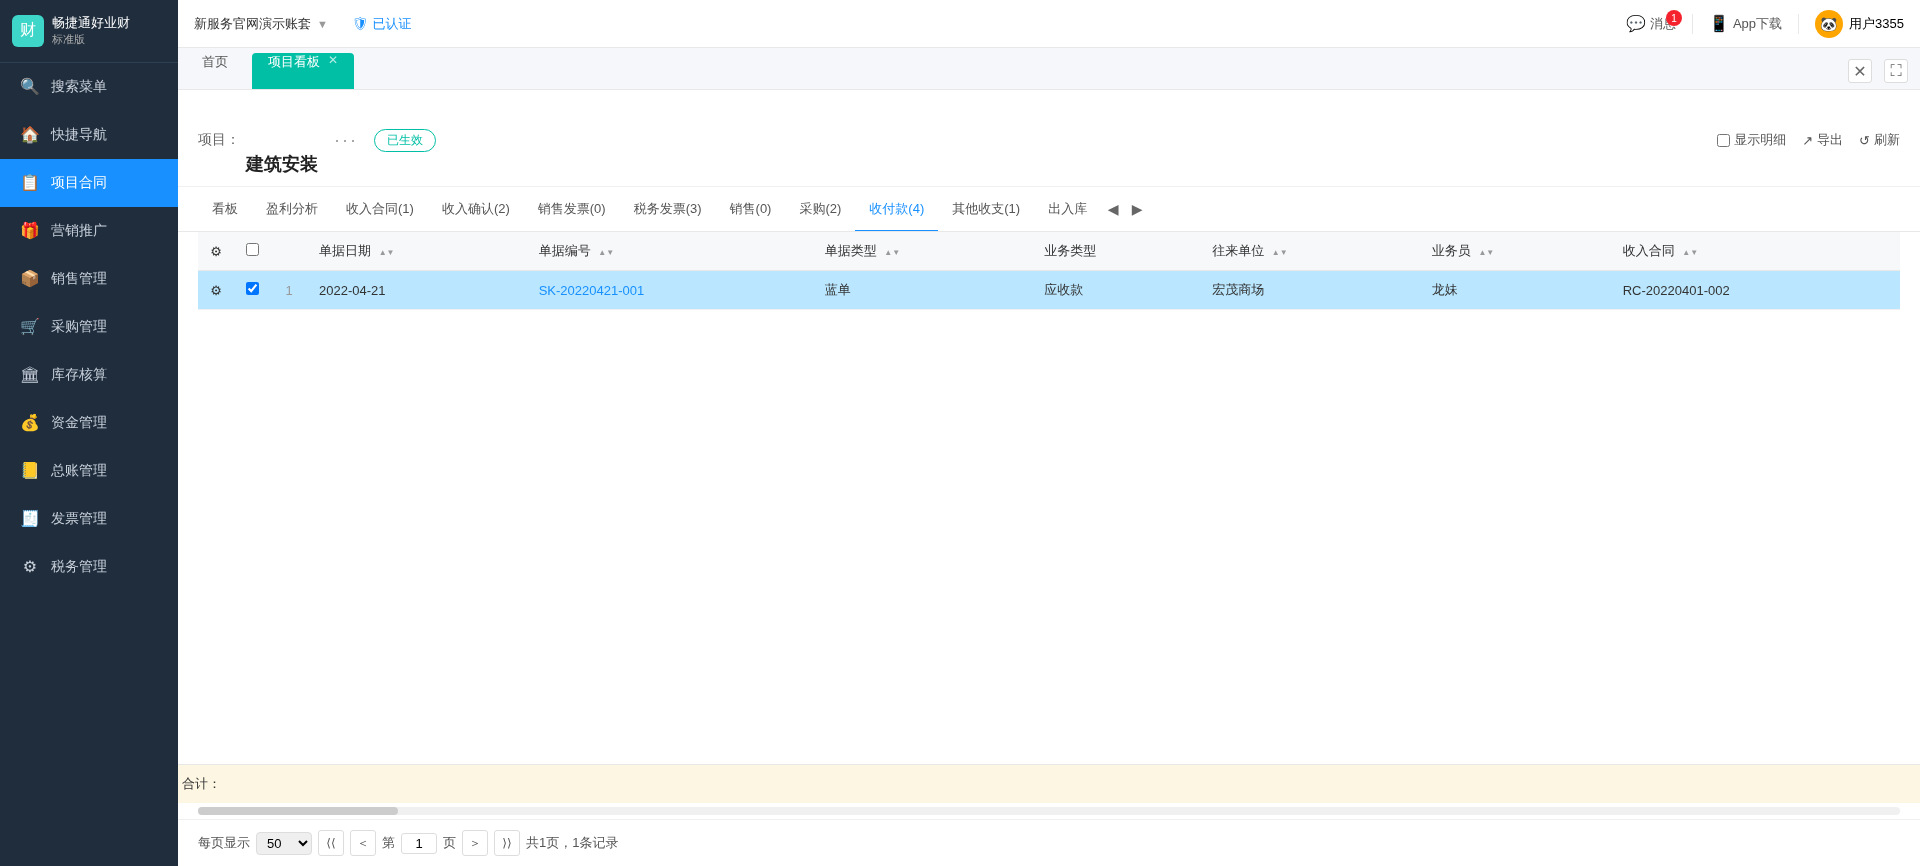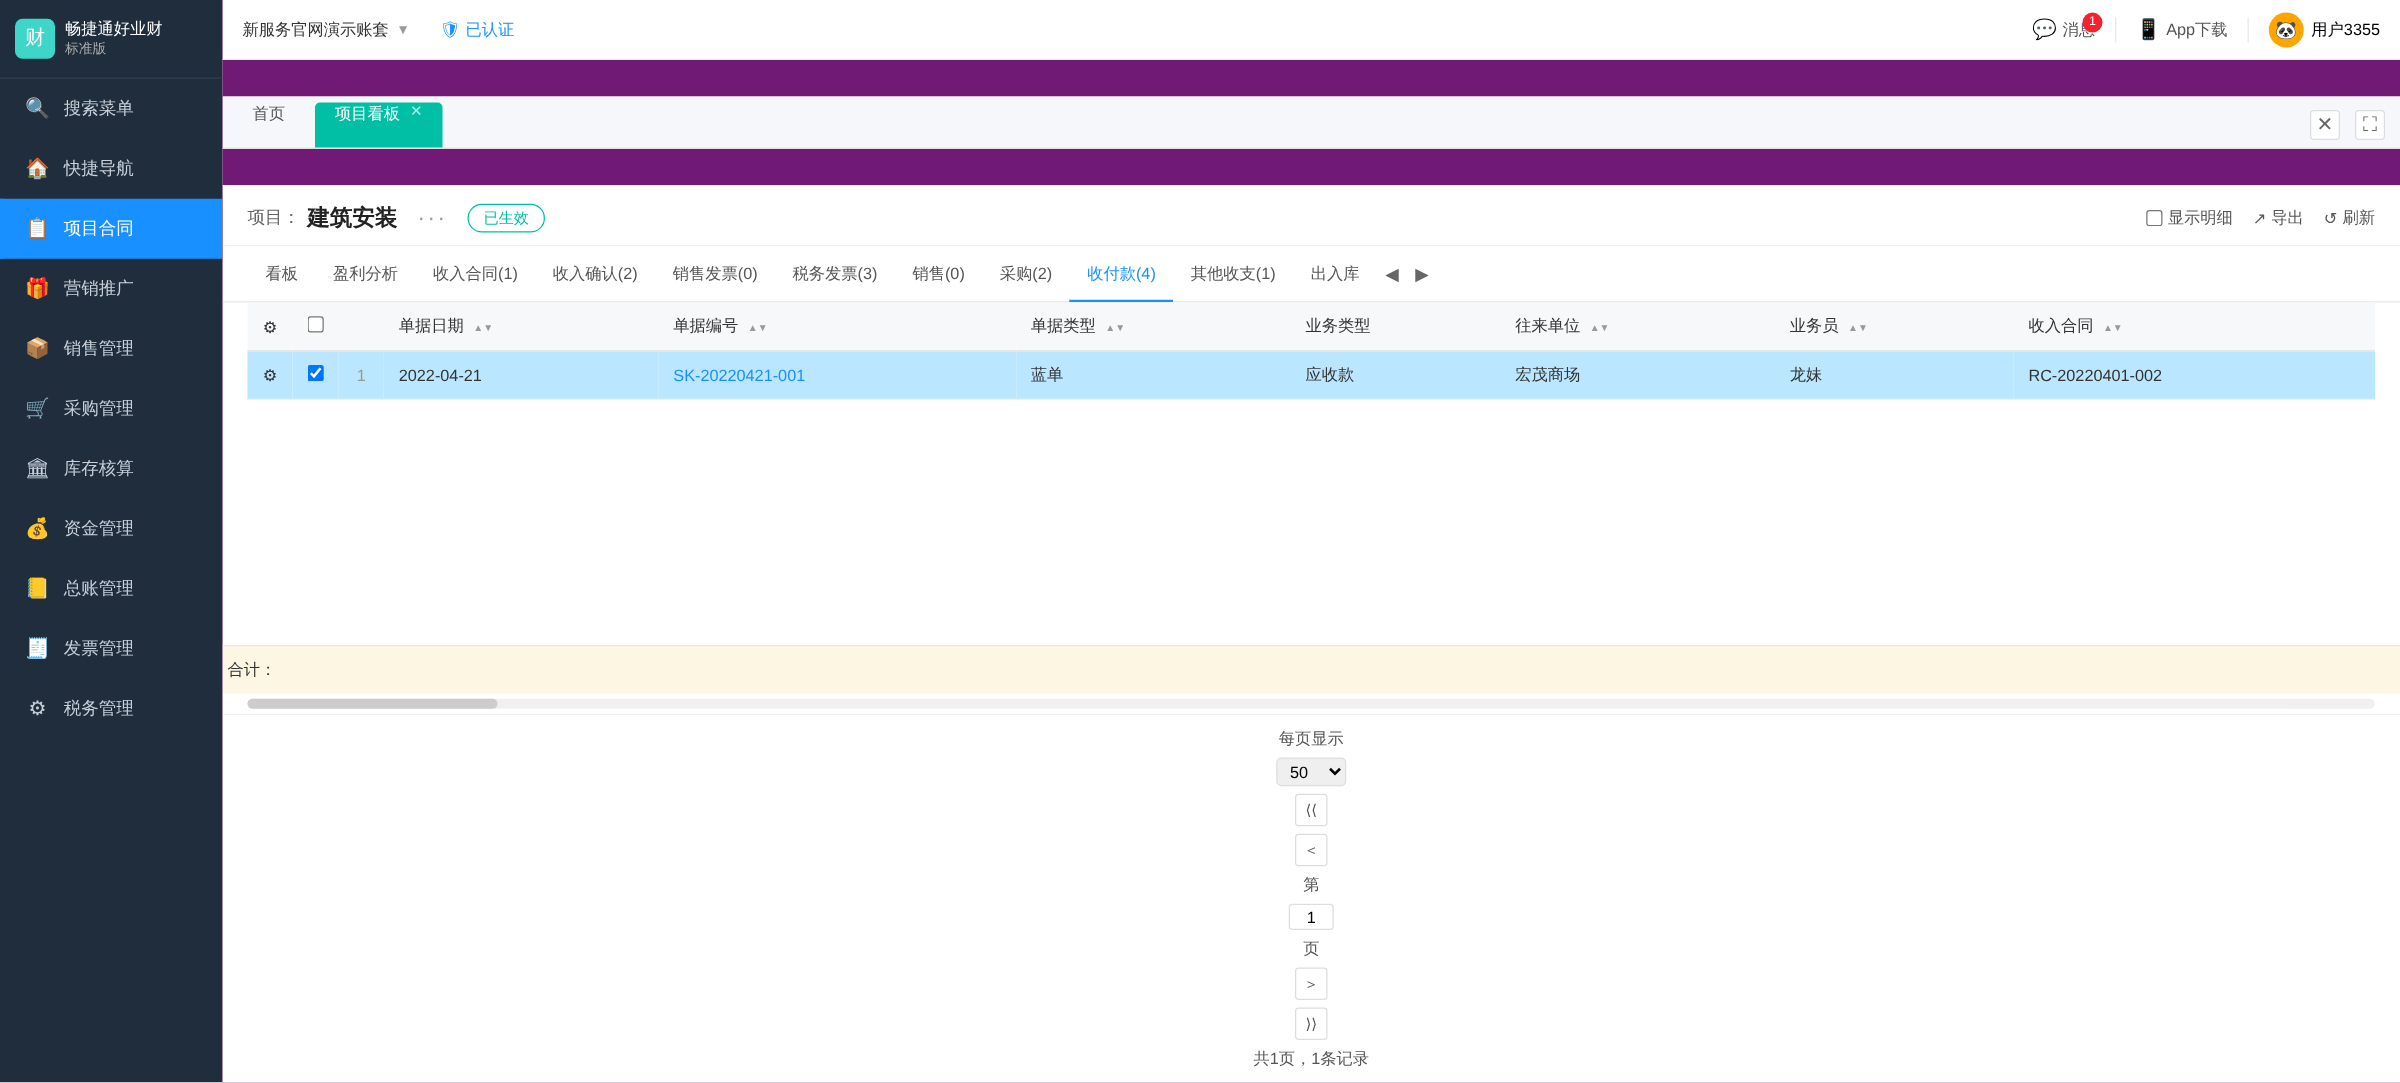--- a/index.html
+++ b/index.html
@@ -65,23 +65,22 @@
       cursor: pointer;
       display: flex;
       align-items: center;
     }
 
     
     .main {
       flex: 1;
       display: flex;
       flex-direction: column;
-      background: #701a75;
+      background: #fde047;
       overflow: hidden;
-      gap: 29px;
     }
 
     
     .top-header {
       height: 48px;
       background: #fff;
       display: flex;
       align-items: center;
       padding: 0 16px;
       border-bottom: 1px solid #e8e8e8;
@@ -220,20 +219,21 @@
       padding: 14px 20px 10px;
       display: flex;
       align-items: center;
       border-bottom: 1px solid #f0f0f0;
       flex-shrink: 0;
     }
     .project-title {
       font-size: 18px;
       font-weight: 600;
       color: #222;
+      margin-top: 48px;
     }
     .project-title-label {
       font-size: 14px;
       color: #666;
       margin-right: 6px;
     }
     .project-more {
       margin-left: 16px;
       color: #999;
       cursor: pointer;
@@ -409,21 +409,20 @@
       display: flex;
       align-items: center;
       justify-content: flex-start;
       padding: 10px 20px;
       font-size: 13px;
       color: #555;
       gap: 6px;
       flex-shrink: 0;
       border-top: 1px solid #f0f0f0;
       background: #fff;
-      flex-direction: column;
     }
     .pagination .page-size-select {
       border: 1px solid #ddd;
       border-radius: 4px;
       padding: 2px 6px;
       font-size: 13px;
       cursor: pointer;
     }
     .page-btn {
       width: 26px;

